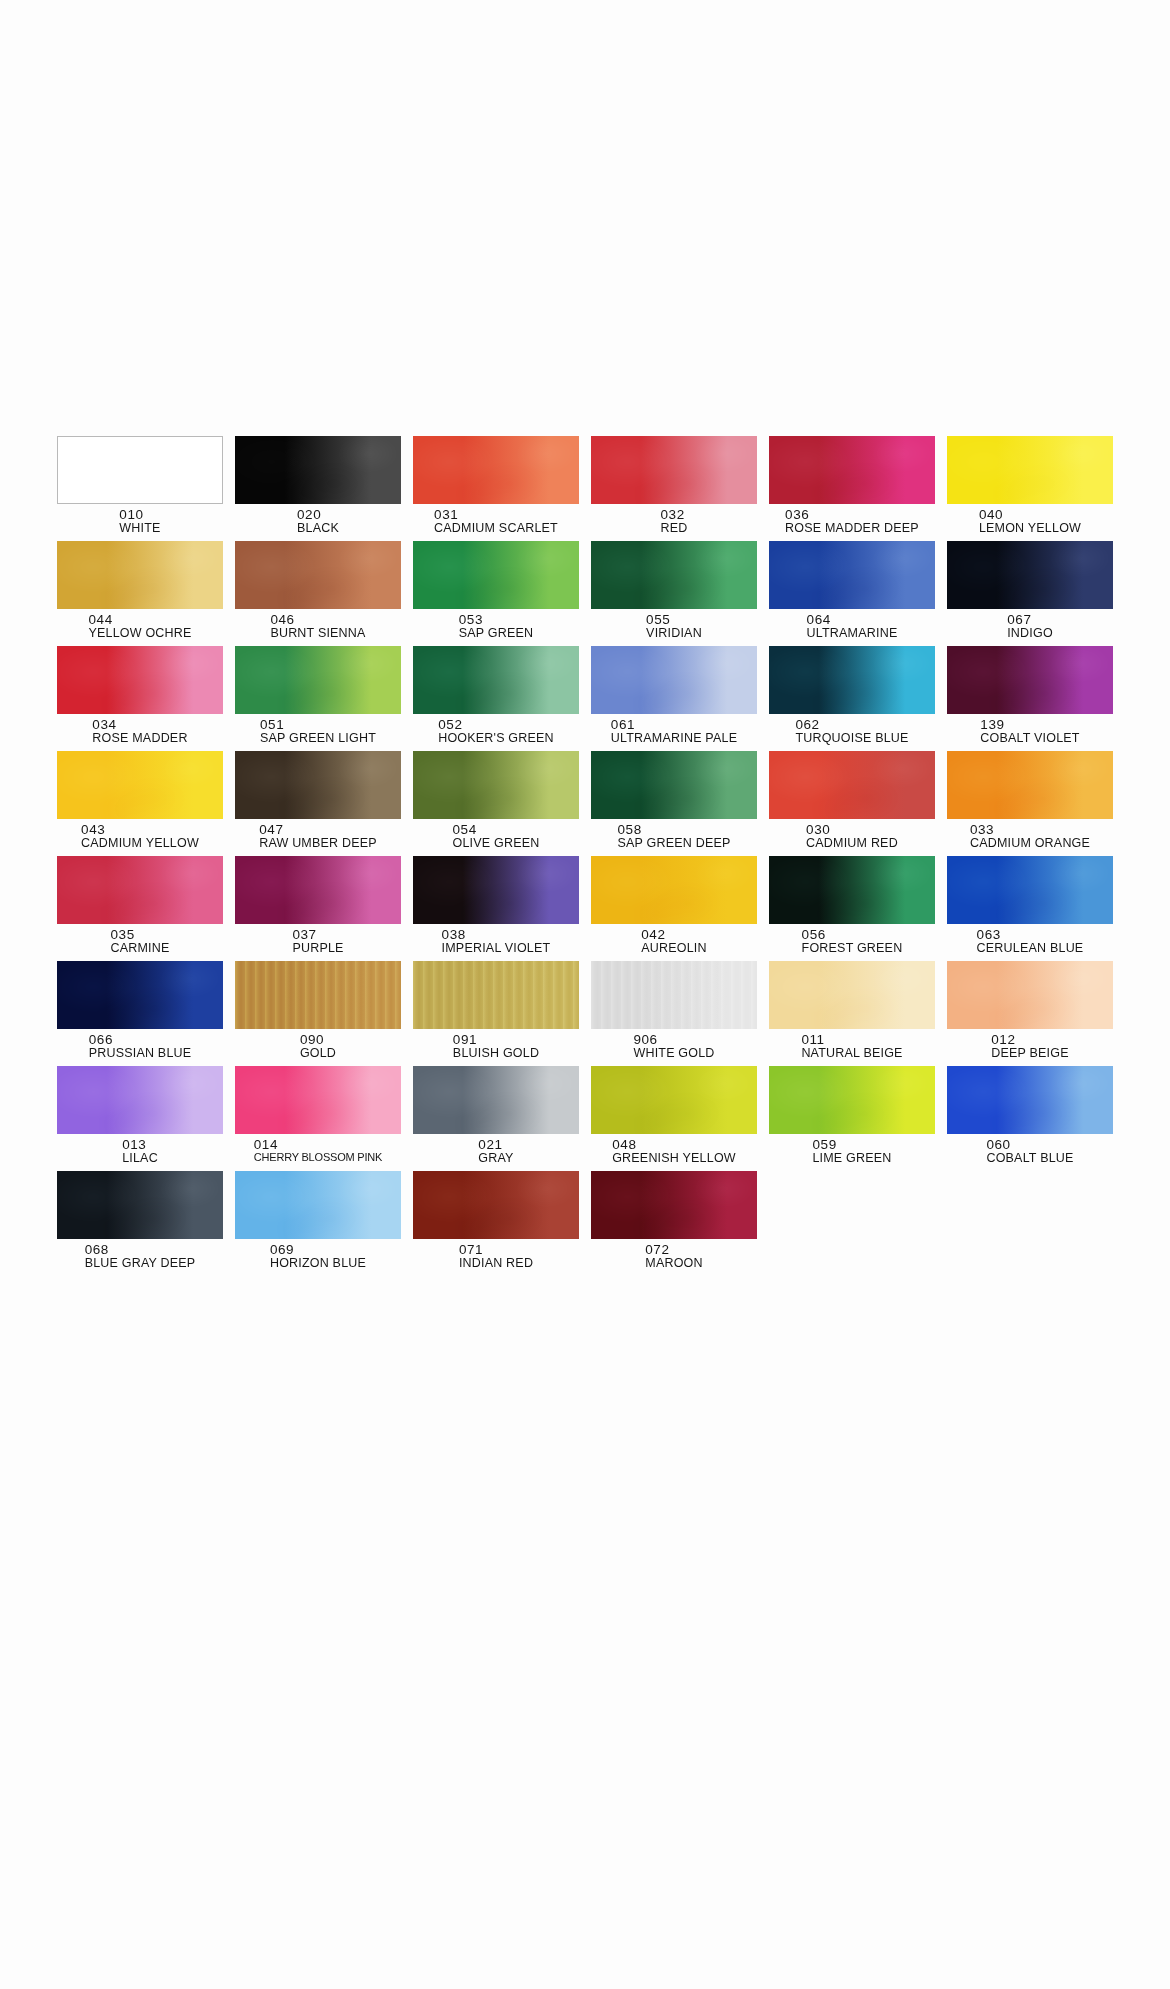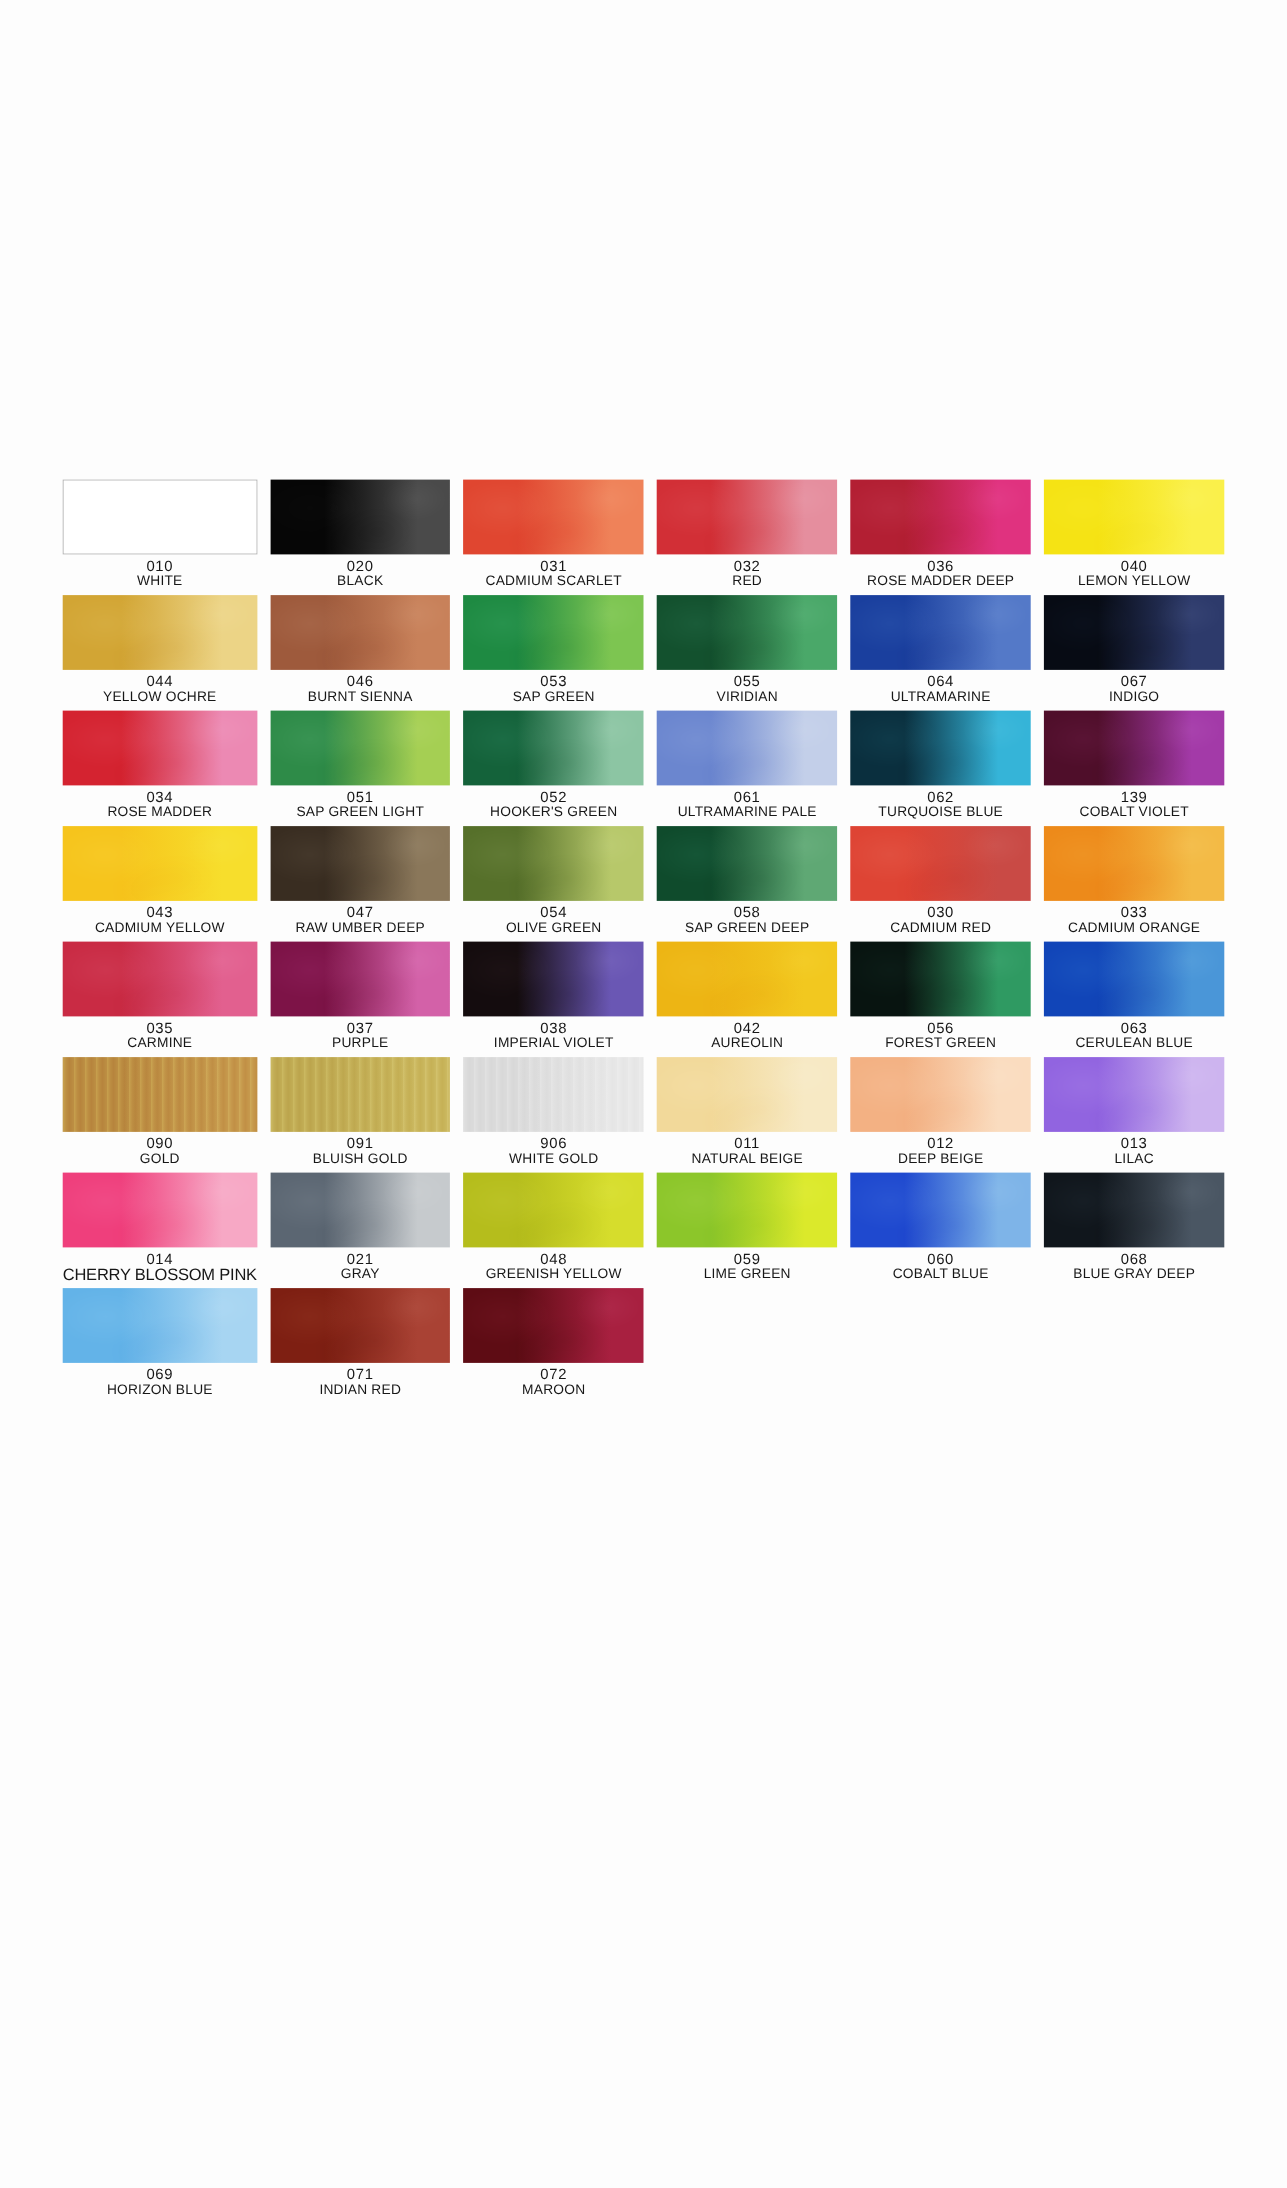--- a/index.html
+++ b/index.html
@@ -76,37 +76,36 @@
         rgba(255,255,255,0) 3px,
         rgba(0,0,0,.22) 6px,
         rgba(0,0,0,0) 10px);
   }
   .swatch.outlined {
     border: 1px solid #b9b9b9;
   }
 
   .labels {
     margin-top: 4px;
-    text-align: center;
     line-height: 1.06;
     color: #171717;
   }
   .code {
     font-size: 13.5px;
     letter-spacing: .6px;
     font-weight: 400;
   }
   .name {
     font-size: 12.5px;
     letter-spacing: .2px;
     font-weight: 400;
     white-space: nowrap;
   }
   .name.squeeze {
-    font-size: 15px;
+    font-size: 11px;
     letter-spacing: -.2px;
   }
   .name.wrap {
     white-space: normal;
     max-width: 150px;
   }
 </style>
 </head>
 <body>
 
@@ -408,20 +407,30 @@
         <div class="swatch">
           <div class="grad" style="background: linear-gradient(90deg, rgb(17, 69, 184) 0%, rgb(17, 69, 184) 30%, rgb(74, 150, 216) 82%, rgb(74, 150, 216) 100%);"></div>
           <div class="mottle"></div>
         </div>
         <div class="labels">
           <div class="code">063</div>
           <div class="name">CERULEAN BLUE</div>
         </div>
       </div>
       <div class="cell">
+        <div class="swatch">
+          <div class="grad" style="background: linear-gradient(90deg, rgb(6, 14, 58) 0%, rgb(6, 14, 58) 30%, rgb(30, 63, 160) 82%, rgb(30, 63, 160) 100%);"></div>
+          <div class="mottle"></div>
+        </div>
+        <div class="labels">
+          <div class="code">066</div>
+          <div class="name">PRUSSIAN BLUE</div>
+        </div>
+      </div>
+      <div class="cell">
         <div class="swatch metal">
           <div class="grad" style="background: linear-gradient(90deg, rgb(189, 143, 67) 0%, rgb(189, 143, 67) 30%, rgb(199, 154, 77) 82%, rgb(199, 154, 77) 100%);"></div>
           <div class="mottle"></div>
         </div>
         <div class="labels">
           <div class="code">090</div>
           <div class="name">GOLD</div>
         </div>
       </div>
       <div class="cell">

